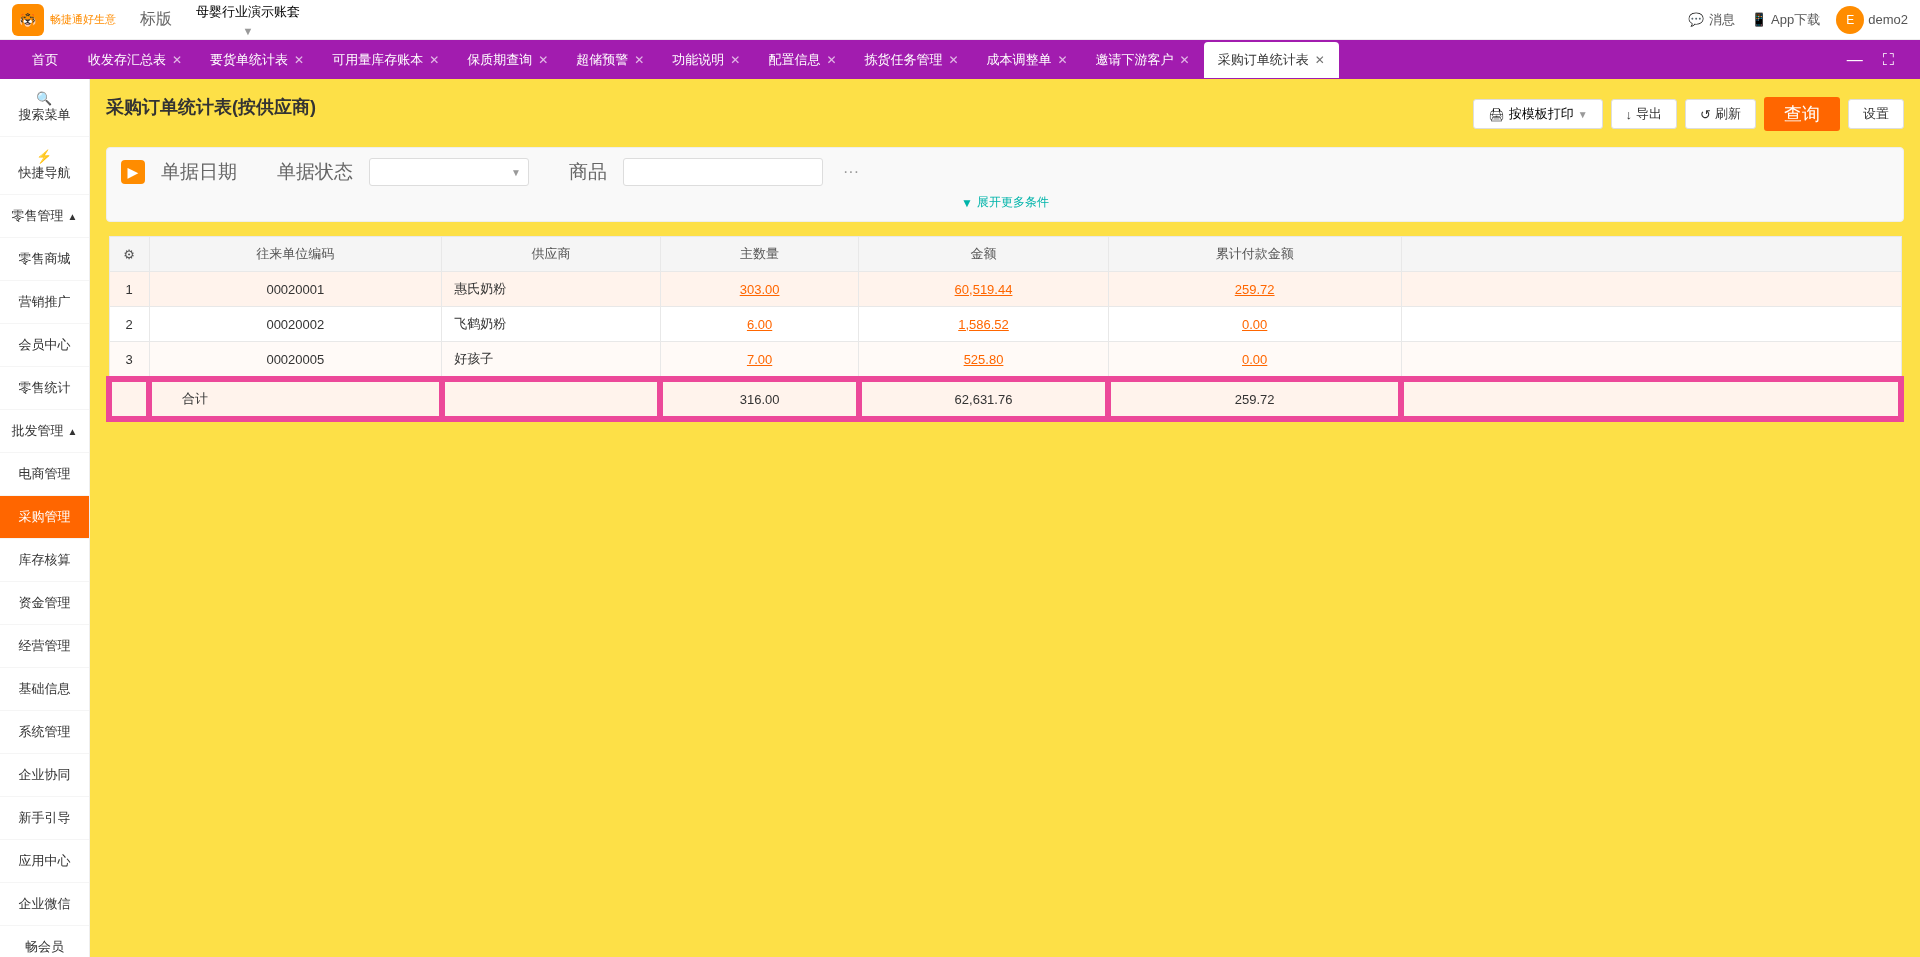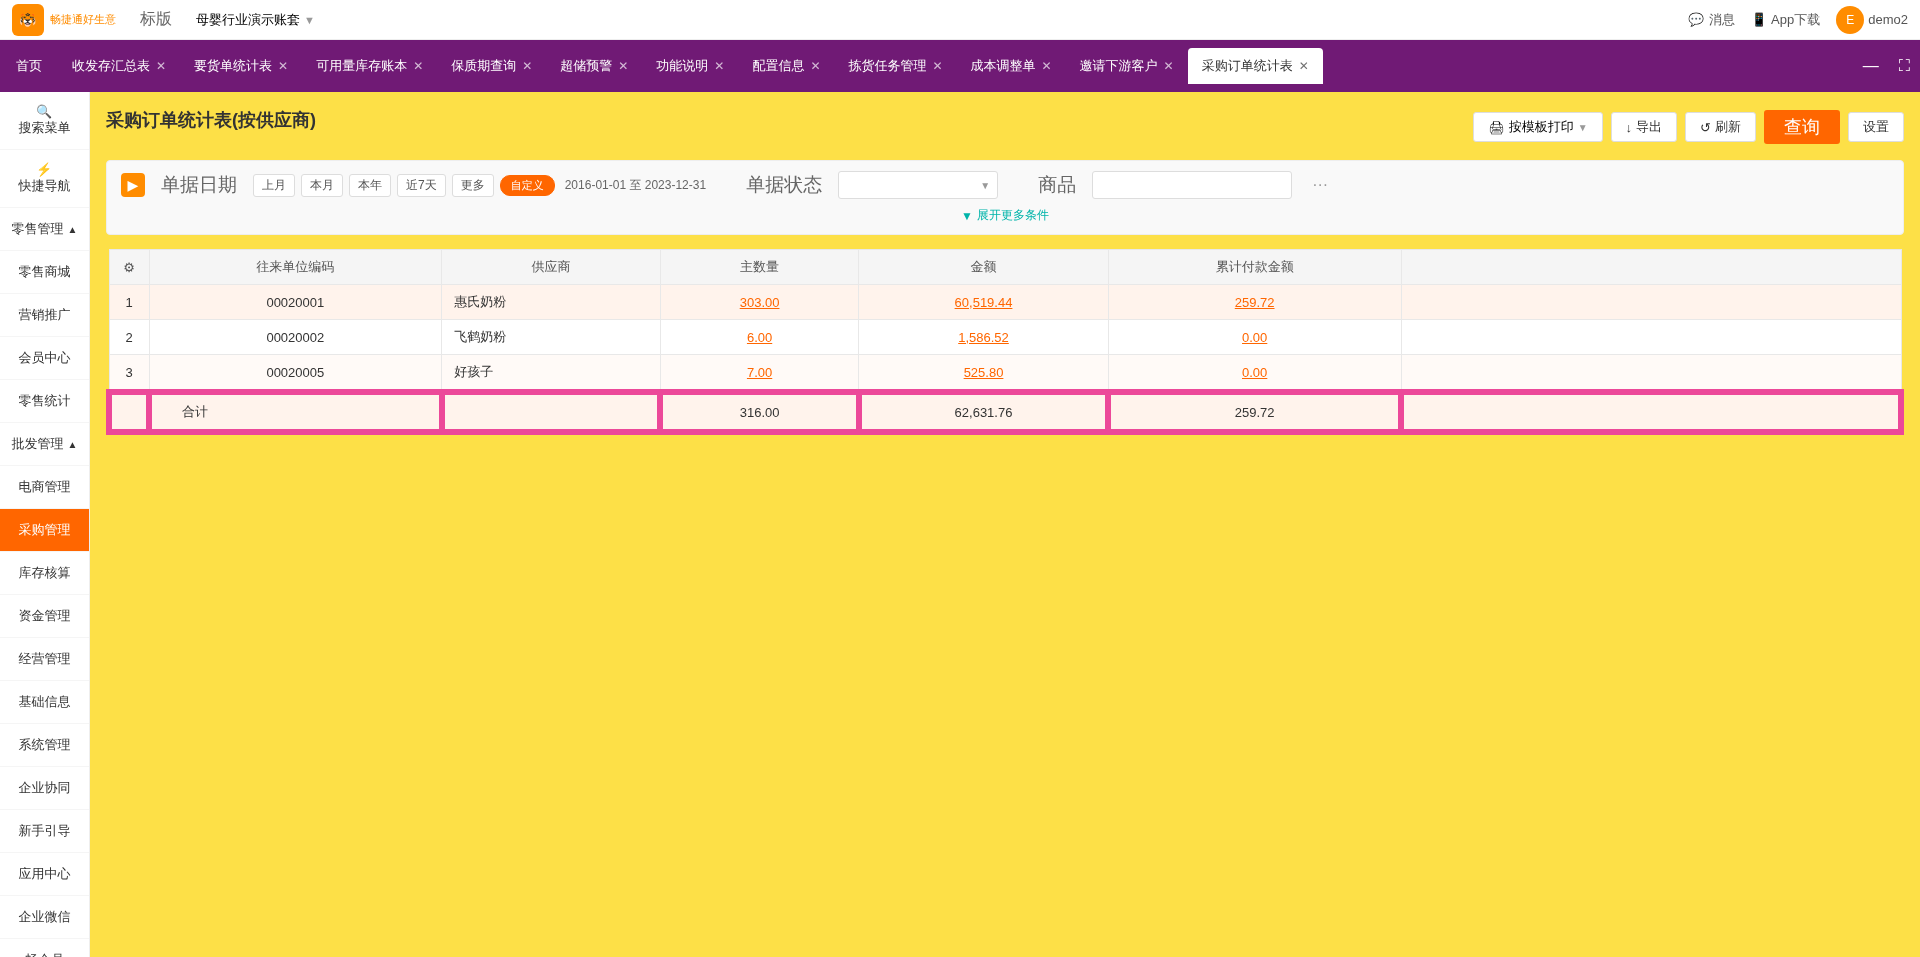--- a/index.html
+++ b/index.html
@@ -10,21 +10,21 @@
     .top-bar-left { display: flex; align-items: center; gap: 8px; }
     .logo-area { display: flex; align-items: center; gap: 6px; }
     .logo-icon { width: 32px; height: 32px; background: #ff8c00; border-radius: 6px; display: flex; align-items: center; justify-content: center; color: white; font-weight: bold; font-size: 14px; }
     .logo-text { font-size: 11px; color: #ff8c00; line-height: 1.2; }
     .breadcrumb-area { font-size: 16px; color: #666; display: flex; align-items: center; gap: 4px; margin-left: 16px; }
     .top-bar-right { display: flex; align-items: center; gap: 16px; }
     .top-right-item { display: flex; align-items: center; gap: 4px; color: #555; font-size: 13px; cursor: pointer; }
     .avatar { width: 28px; height: 28px; border-radius: 50%; background: #ff8c00; display: flex; align-items: center; justify-content: center; color: white; font-size: 12px; }
 
     
-    .nav-tabs { height: 52px; background: #701a75; display: flex; align-items: center; padding: 0; overflow: hidden; }
+    .nav-tabs { height: 39px; background: #a21caf; display: flex; align-items: center; padding: 16px; overflow: hidden; }
     .nav-tab { padding: 0 14px; height: 36px; display: flex; align-items: center; color: white; font-size: 13px; cursor: pointer; white-space: nowrap; position: relative; }
     .nav-tab.active { background: white; color: #333; border-radius: 4px 4px 0 0; }
     .nav-tab .close-btn { margin-left: 6px; font-size: 12px; opacity: 0.7; }
     .nav-tab-home { padding: 0 16px; color: white; font-size: 13px; }
     .nav-end-btns { margin-left: auto; display: flex; align-items: center; }
     .nav-end-btn { color: white; padding: 0 10px; height: 36px; display: flex; align-items: center; cursor: pointer; font-size: 16px; }
 
     
     .main-layout { display: flex; height: calc(957px - 40px - 36px); }
 
@@ -77,21 +77,21 @@
 
 <div class="top-bar">
   <div class="top-bar-left">
     <div class="logo-area">
       <div class="logo-icon">🐯</div>
       <div class="logo-text">畅捷通好生意</div>
     </div>
     <div class="breadcrumb-area">
       <span>标版</span>
     </div>
-    <div style="display:flex;align-items:center;gap:4px;margin-left:16px;">
+    <div style="display:flex;align-items:center;gap:4px;margin-left:16px;flex-direction:column;">
       <span>母婴行业演示账套</span>
       <span style="font-size:11px;color:#999;">▼</span>
     </div>
   </div>
   <div class="top-bar-right">
     <div class="top-right-item">
       <span>💬</span>
       <span>消息</span>
     </div>
     <div class="top-right-item">
@@ -252,31 +252,20 @@
         <button class="btn-settings">
           <span>设置</span>
         </button>
       </div>
     </div>
 
     <div class="filter-bar">
       <div class="filter-row">
         <button class="filter-toggle-btn">▶</button>
         <span class="filter-label">单据日期</span>
-        <div class="date-quick-btns">
-          <button class="date-btn">上月</button>
-          <button class="date-btn">本月</button>
-          <button class="date-btn">本年</button>
-          <button class="date-btn">近7天</button>
-          <button class="date-btn">更多</button>
-          <button class="date-btn custom">
-            <span>自定义</span>
-          </button>
-          <span class="date-range">2016-01-01 至 2023-12-31</span>
-        </div>
         <span class="filter-label" style="margin-left:24px;">单据状态</span>
         <div class="select-wrapper">
           <select class="filter-select">
             <option value=""></option>
           </select>
         </div>
         <span class="filter-label" style="margin-left:24px;">商品</span>
         <input class="filter-input" type="text" placeholder="" style="">
         <span class="more-filters-dots">···</span>
       </div>

